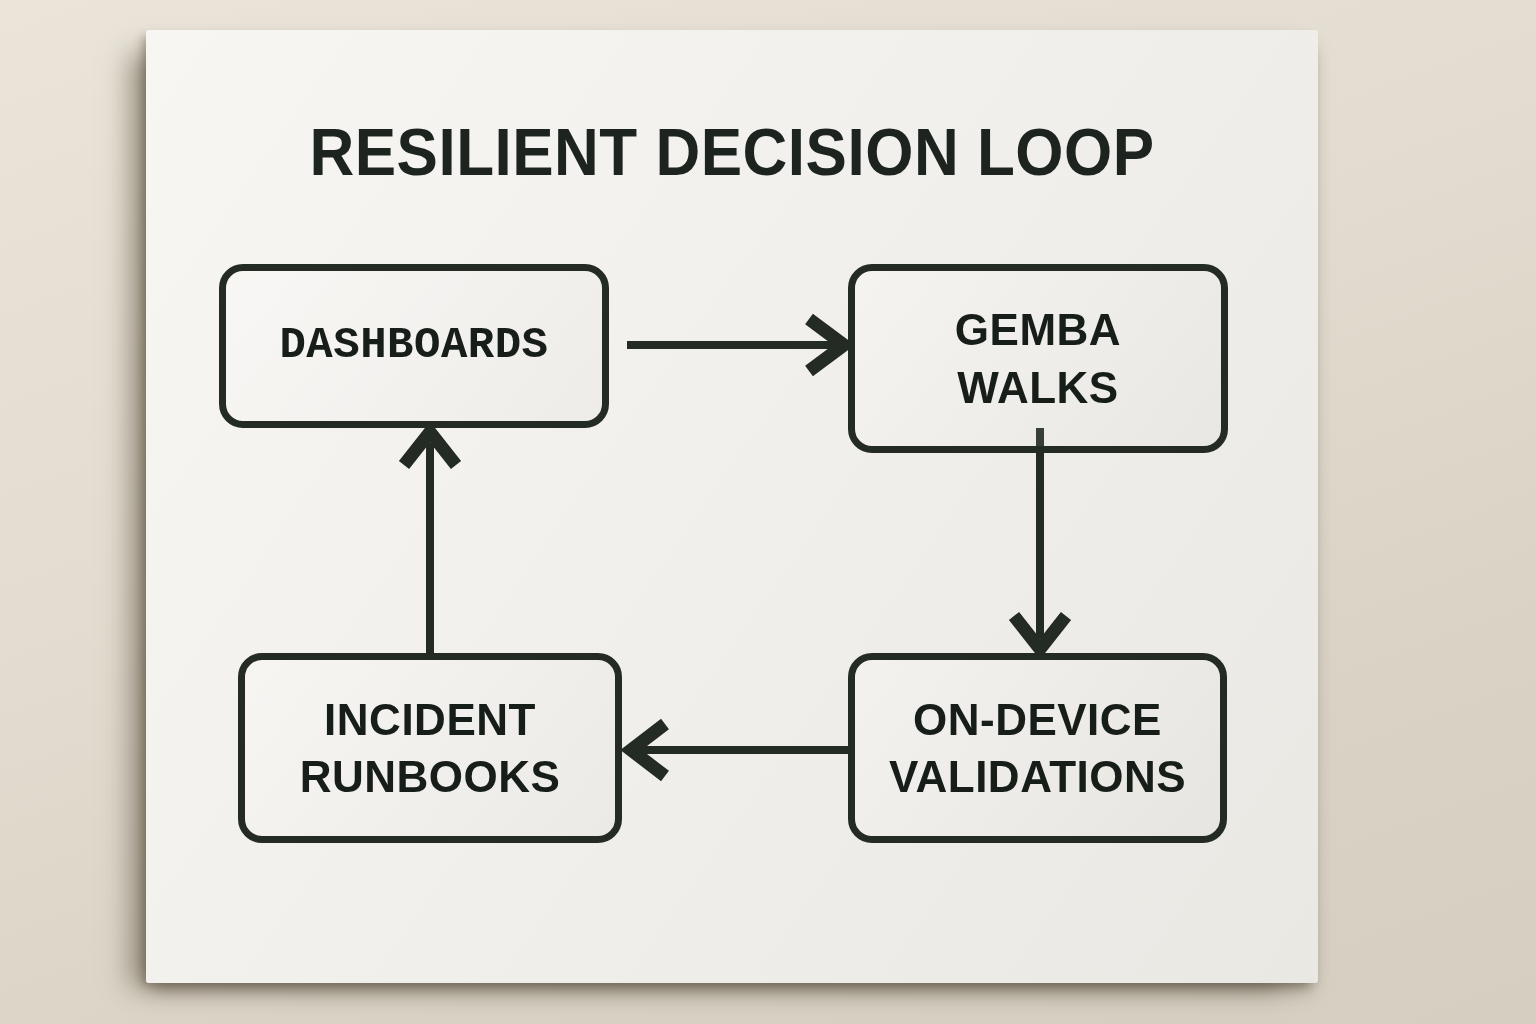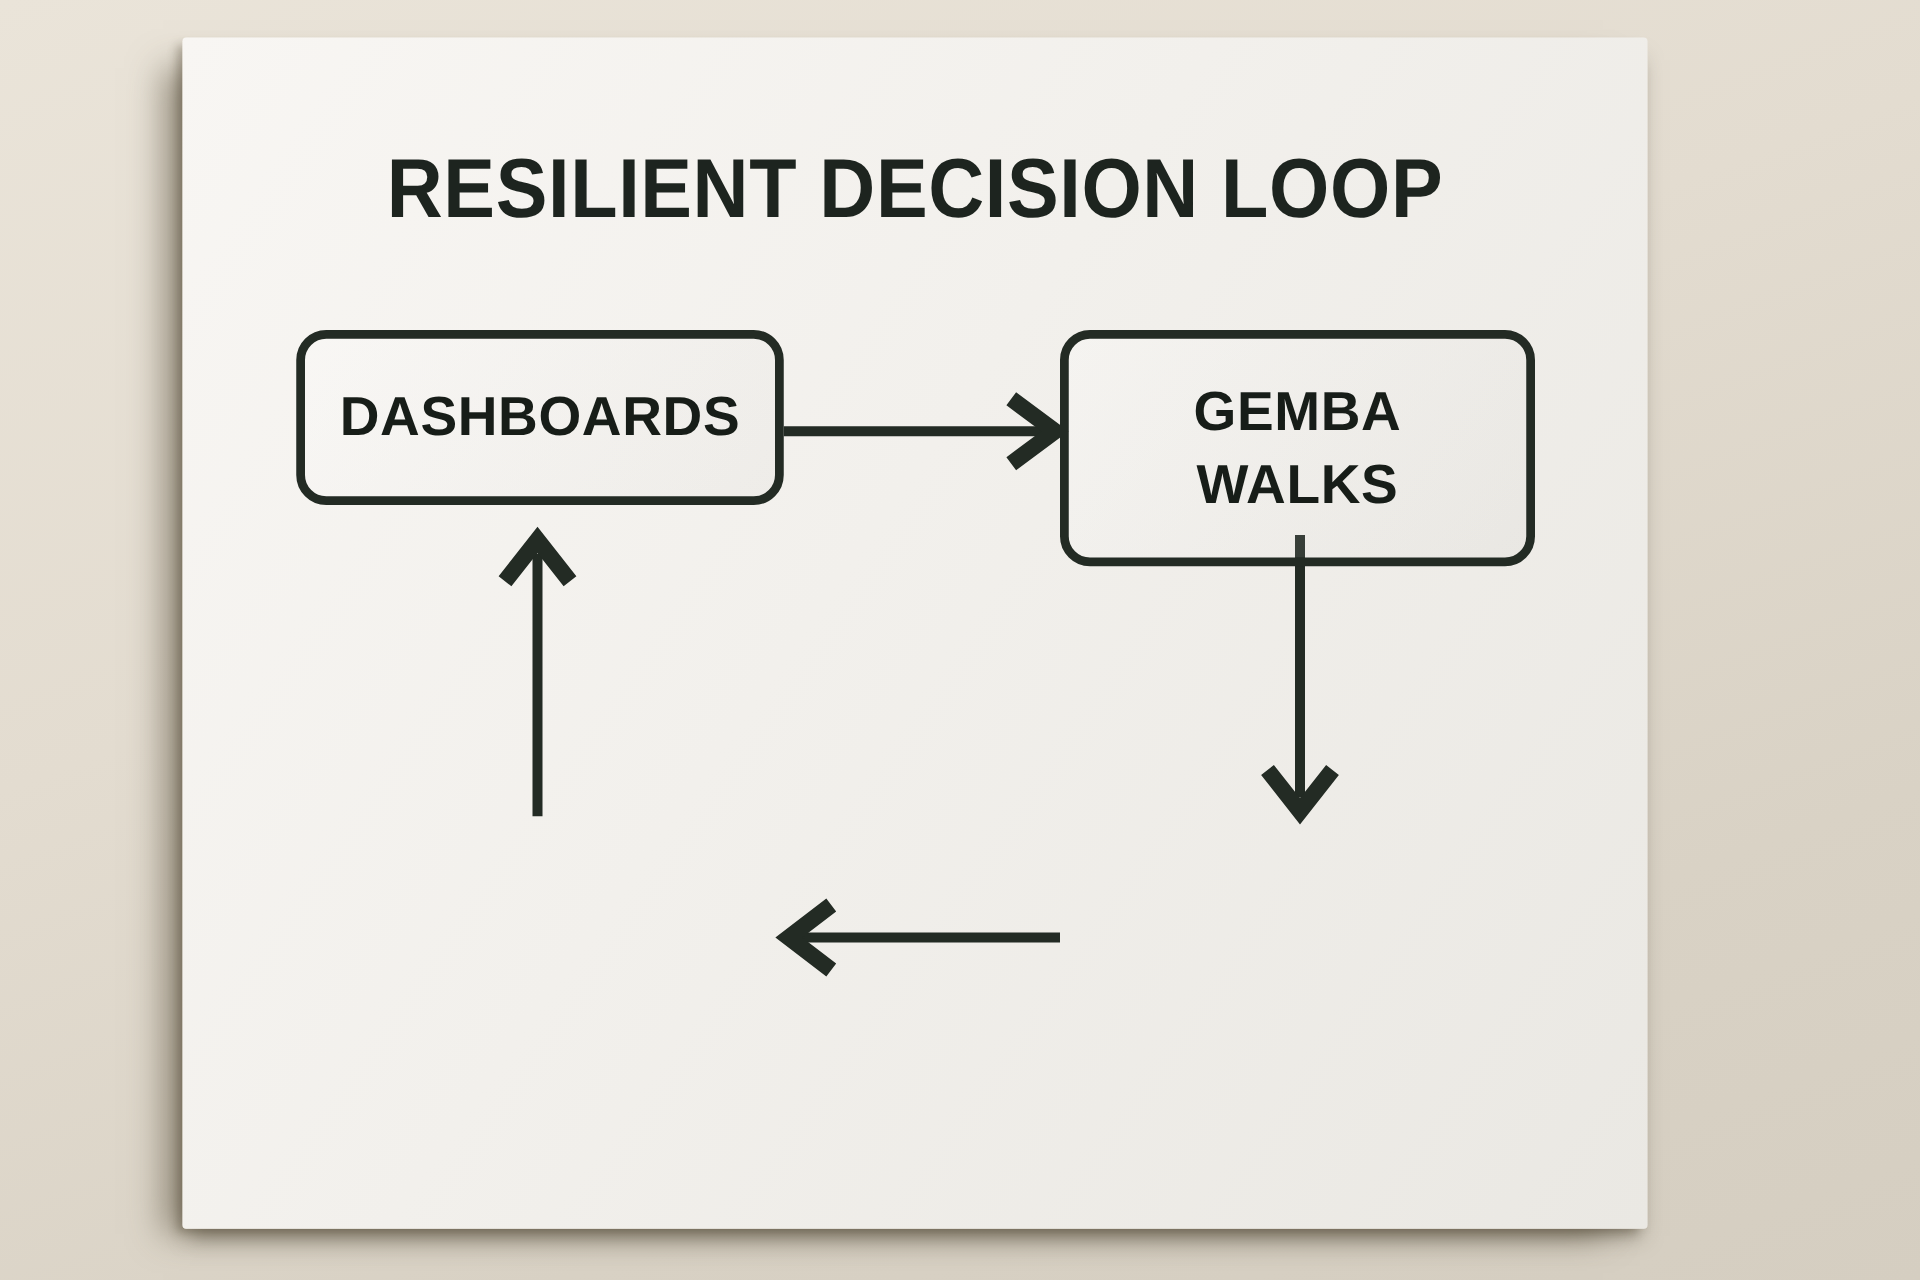--- a/index.html
+++ b/index.html
@@ -44,21 +44,21 @@
     border: 7px solid #232b24;
     border-radius: 24px;
     background: linear-gradient(130deg, rgba(255,255,255,0.25), rgba(0,0,0,0.02));
     font-size: 44px;
     font-weight: bold;
     line-height: 1.3;
     letter-spacing: 0.5px;
     color: #171d18;
     padding: 8px 20px;
   }
-  .node-dashboards        { left: 91px;  top: 234px; width: 390px; height: 140px; }
+  .node-dashboards        { left: 73px;  top: 234px; width: 390px; height: 164px; font-family: Liberation Mono, monospace; }
   .node-gemba-walks       { left: 702px; top: 234px; width: 380px; height: 189px; }
   .node-incident-runbooks { left: 92px;  top: 623px; width: 384px; height: 190px; }
   .node-on-device         { left: 702px; top: 623px; width: 379px; height: 190px; }
   .arrow-layer {
     position: absolute;
     left: 0; top: 0;
     width: 1172px; height: 953px;
     pointer-events: none;
   }
   .arrow-layer path {
@@ -96,16 +96,22 @@
     </svg>
 
     <div class="node node-dashboards">
       <span>DASHBOARDS</span>
     </div>
 
     <div class="node node-gemba-walks">
       <span>GEMBA WALKS</span>
     </div>
 
+    <div class="node node-incident-runbooks">
+      <span>INCIDENT RUNBOOKS</span>
+    </div>
 
+    <div class="node node-on-device">
+      <span>ON-DEVICE VALIDATIONS</span>
+    </div>
 
   </div>
 </div>
 
 </body></html>

